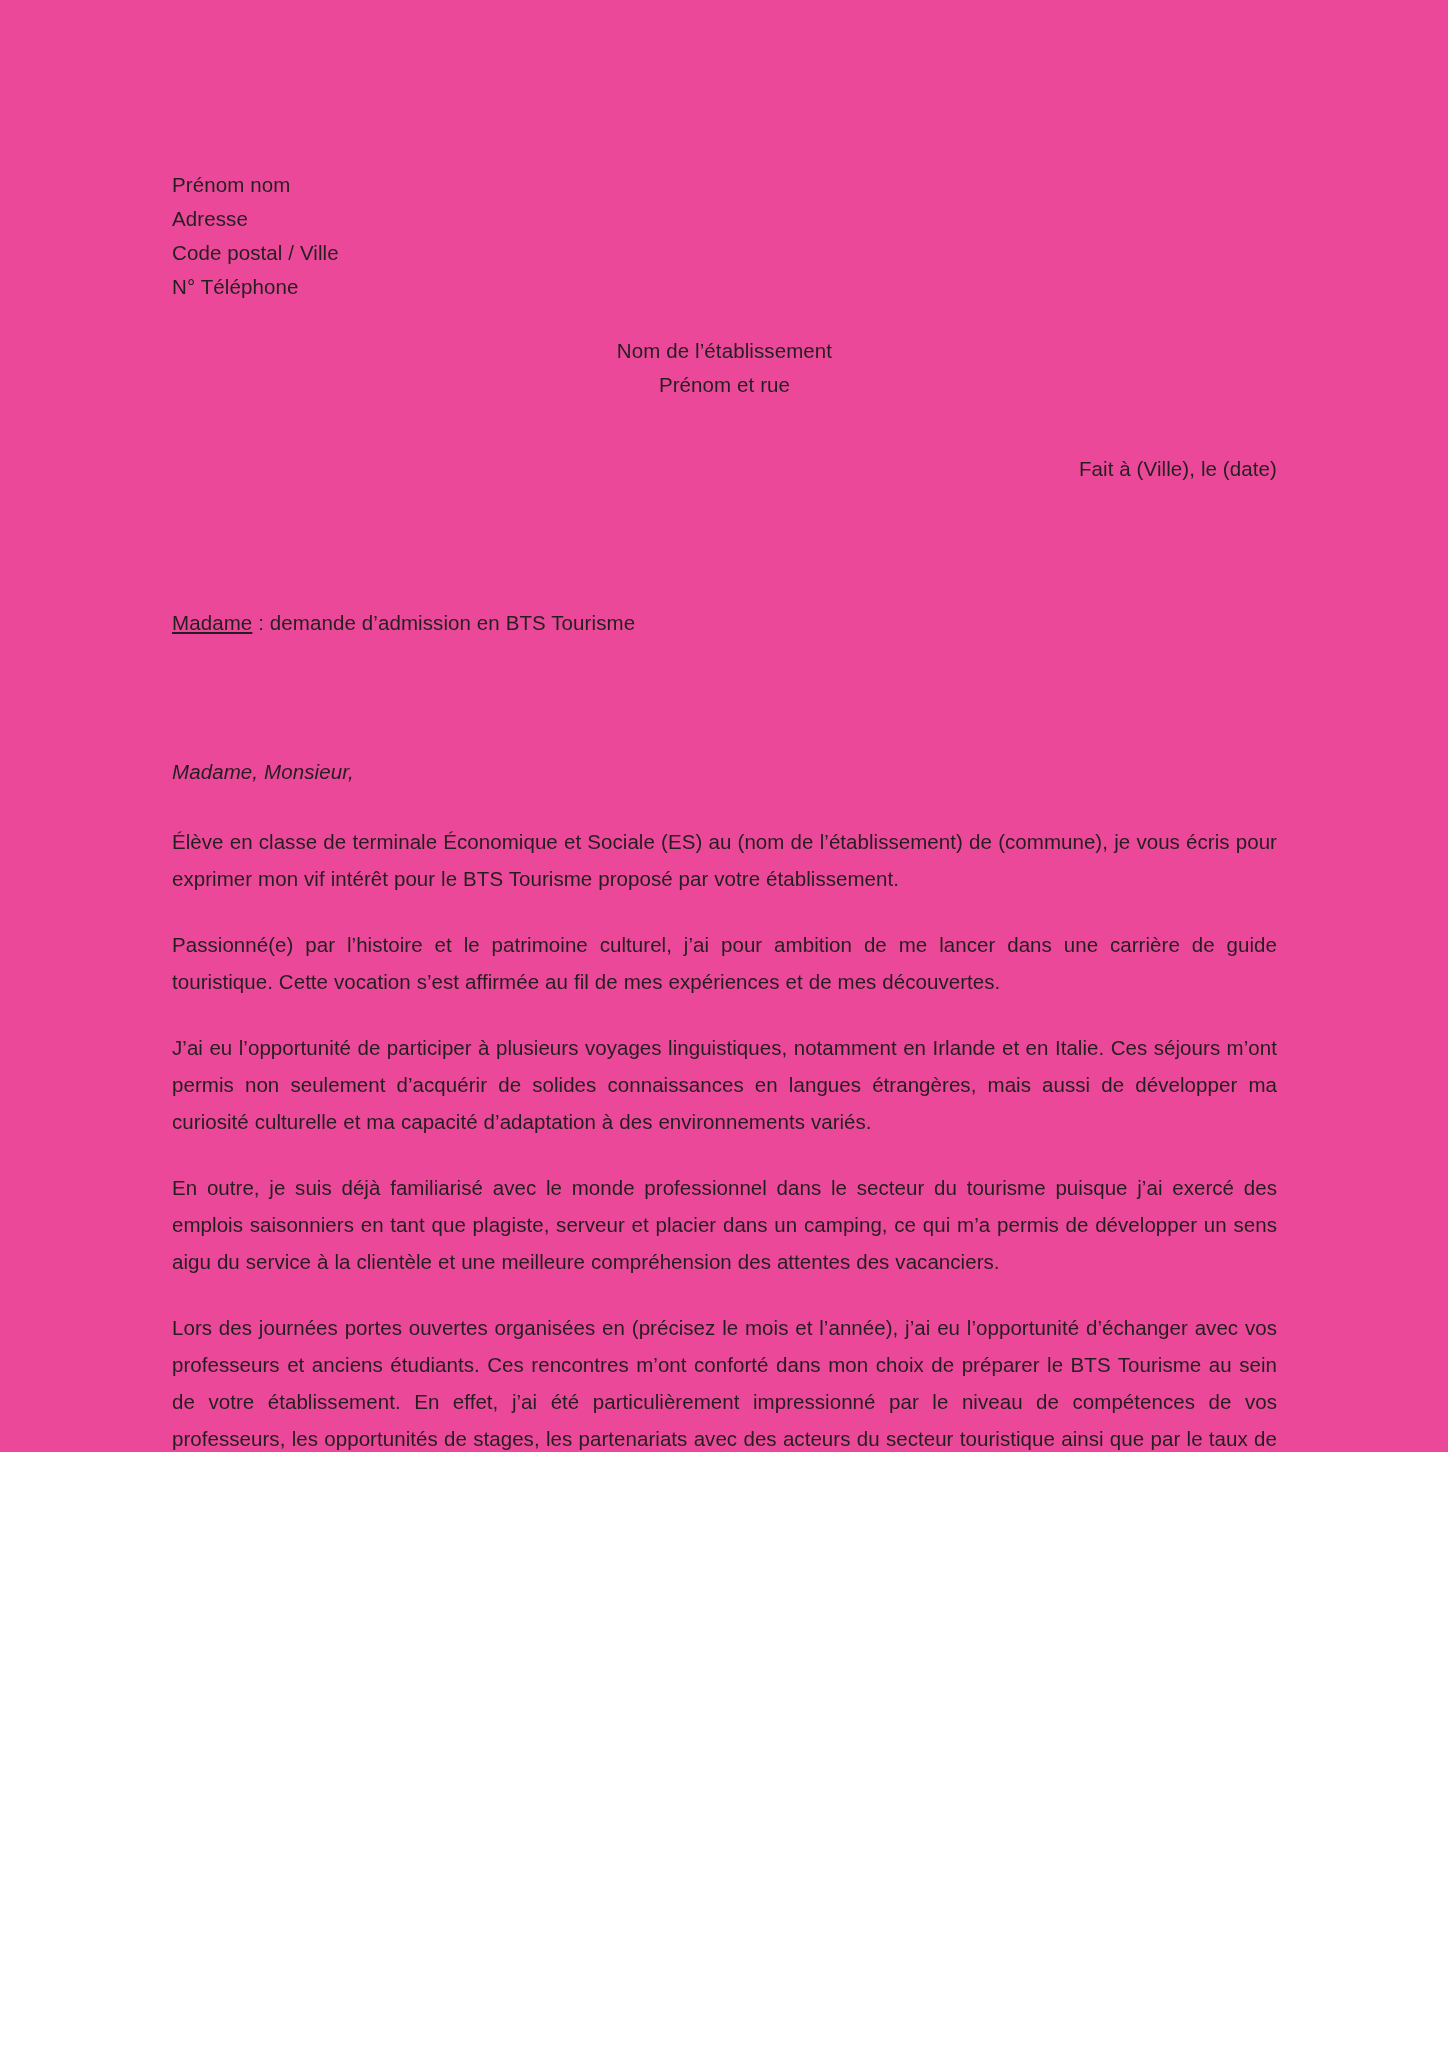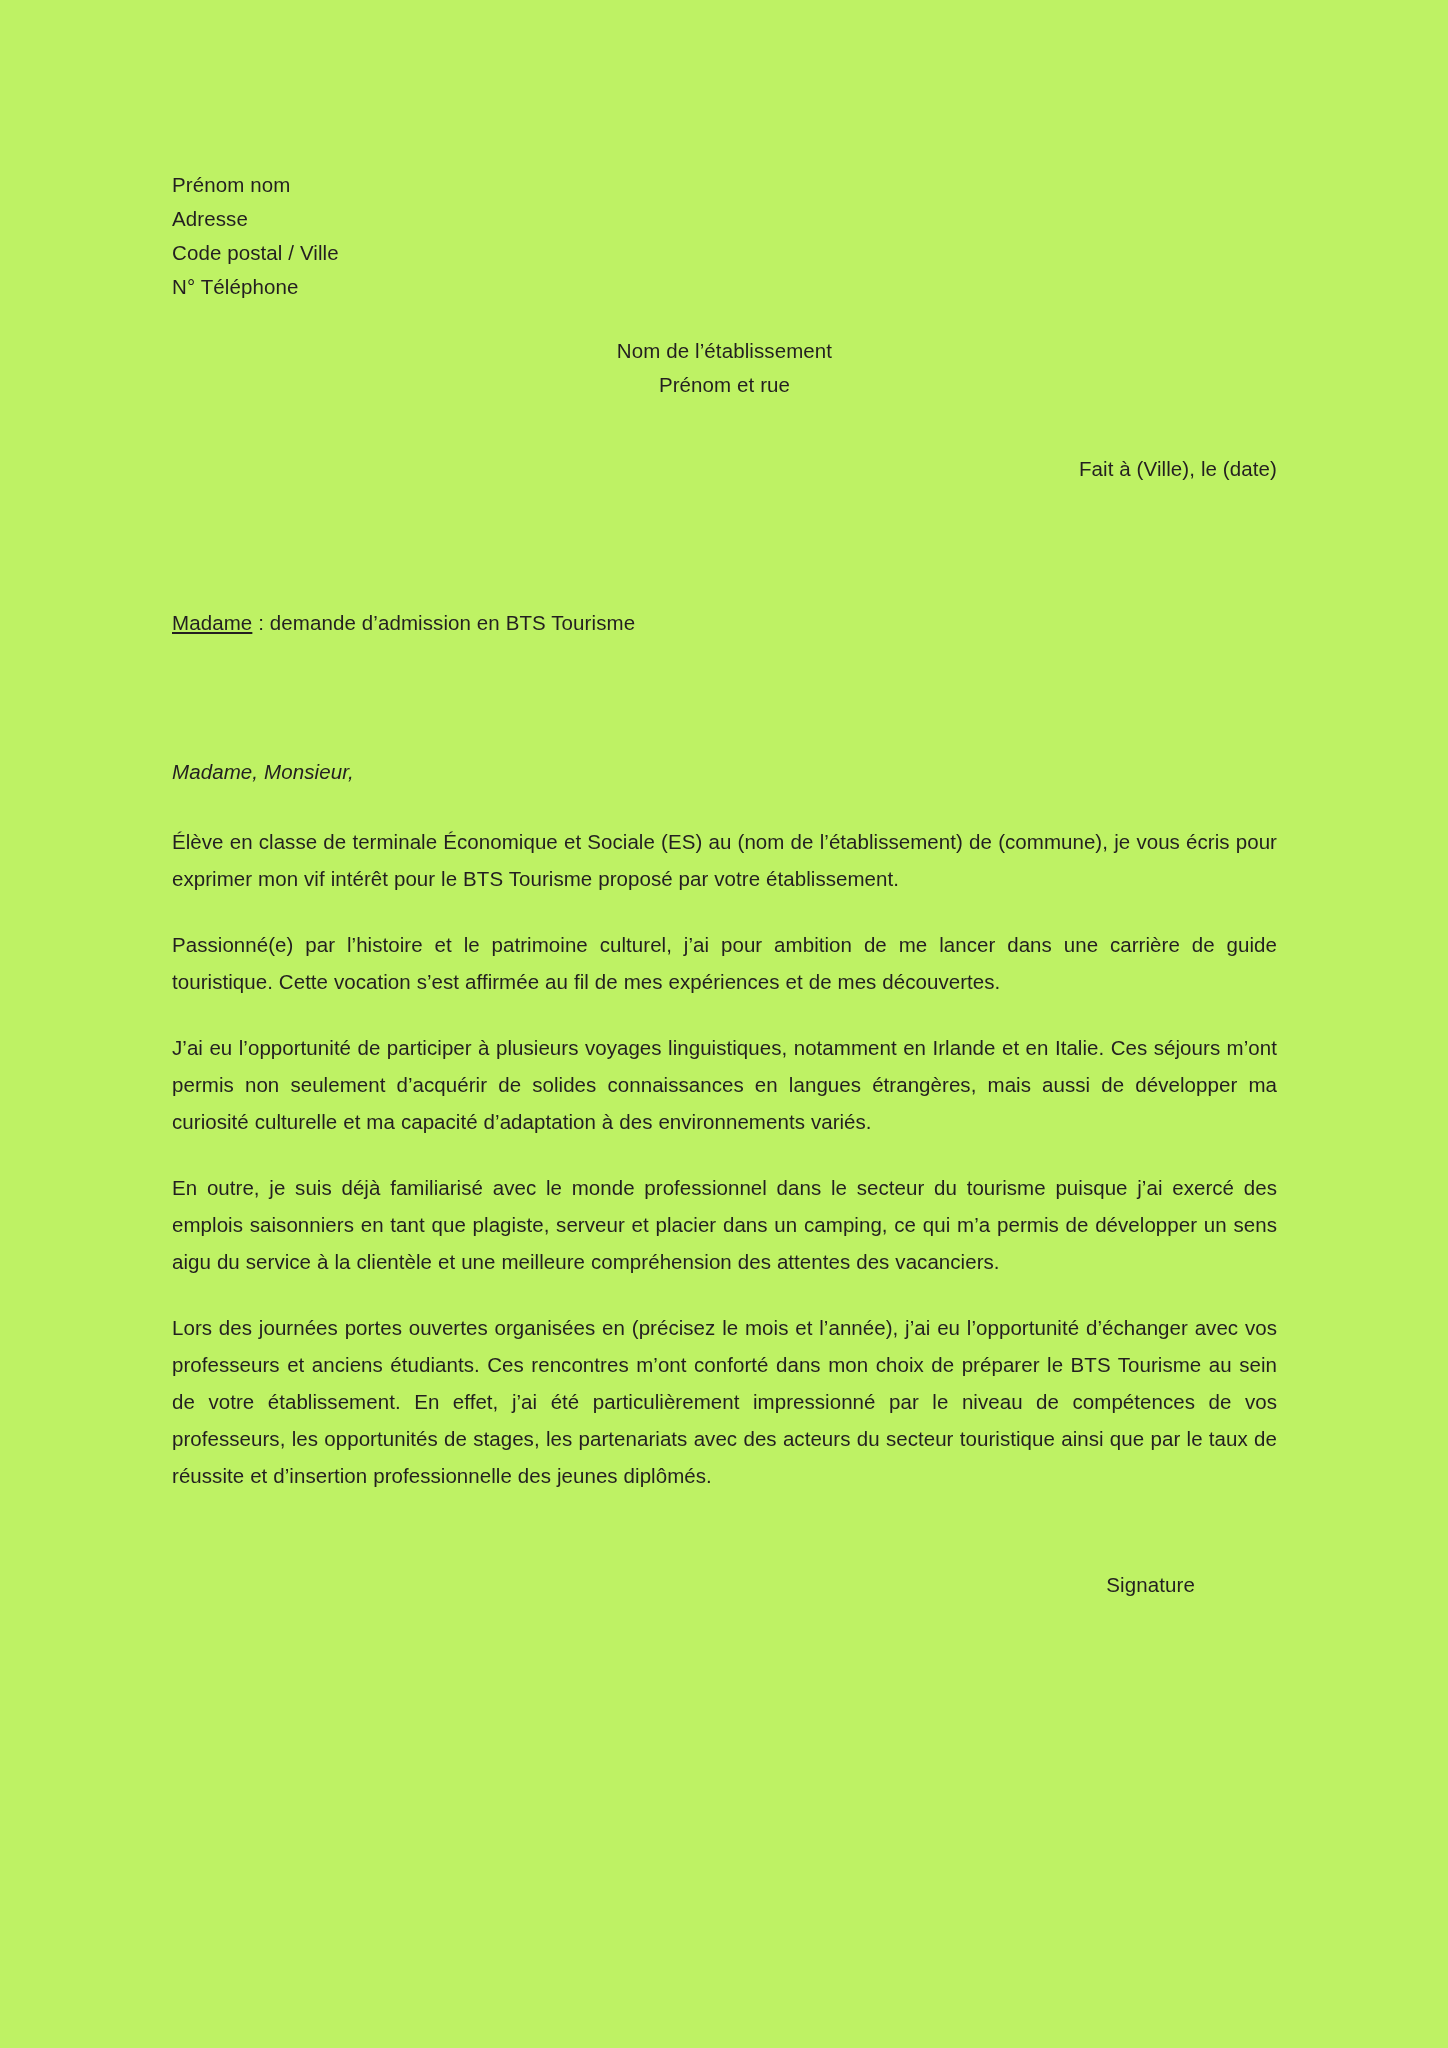--- a/index.html
+++ b/index.html
@@ -12,22 +12,22 @@
     width: 1448px;
     height: 2048px;
     font-family: "Liberation Sans", "DejaVu Sans", sans-serif;
     color: #231f20;
     -webkit-font-smoothing: antialiased;
   }
 
   .page {
     position: relative;
     width: 1448px;
-    height: 2048px;
-    background: #bef264;
+    height: 1452px;
+    background: #ec4899;
     box-sizing: border-box;
     padding: 0;
     overflow: hidden;
   }
 
   
   .content {
     position: absolute;
     left: 172px;
     top: 168px;

